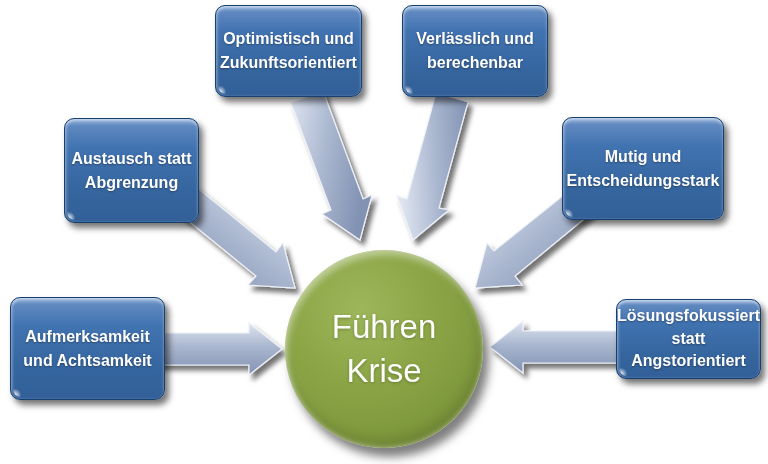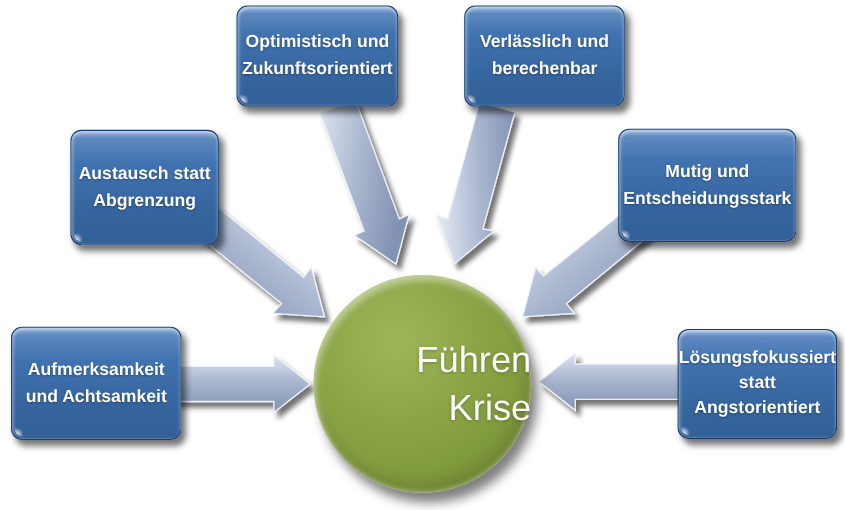--- a/index.html
+++ b/index.html
@@ -17,31 +17,31 @@
     color:#ffffff;display:flex;align-items:center;justify-content:center;text-align:center;
     font-weight:700;font-size:16px;line-height:1.5;padding:0 3px;
     text-shadow:0 1px 2px rgba(0,0,0,.35);
   }
   .node::after{ 
     content:"";position:absolute;left:2px;bottom:2px;width:8px;height:8px;
     background:radial-gradient(circle at 25% 75%,rgba(255,255,255,.95) 0%,rgba(255,255,255,0) 75%);
     border-bottom-left-radius:8px;
   }
   .node-optimistisch{left:215px;top:5px;width:147px;height:92px;}
-  .node-verlaesslich{left:402px;top:5px;width:146px;height:92px;margin-left:20px;}
+  .node-verlaesslich{left:402px;top:5px;width:146px;height:92px;}
   .node-austausch{left:64px;top:118px;width:135px;height:105px;}
   .node-mutig{left:562px;top:117px;width:162px;height:103px;padding:0 1px;}
   .node-aufmerksamkeit{left:10px;top:297px;width:155px;height:103px;}
-  .node-loesungsfokussiert{left:616px;top:299px;width:145px;height:100px;line-height:1.4;}
+  .node-loesungsfokussiert{left:616px;top:299px;width:145px;height:80px;line-height:1.4;}
   .center-circle{
     position:absolute;left:285px;top:250px;width:198px;height:198px;border-radius:50%;
     background:radial-gradient(circle at 38% 30%,#9db65a 0%,#8ba546 40%,#809a3e 65%,#728931 100%);
     box-shadow:inset 2px 5px 7px rgba(255,255,255,.45), inset 0 -2px 4px rgba(255,255,255,.28),
                inset -4px -8px 12px rgba(0,0,0,.12), 6px 9px 10px rgba(0,0,0,.5);
-    display:flex;flex-direction:column;align-items:flex-end;justify-content:center;
+    display:flex;flex-direction:column;align-items:center;justify-content:center;
     color:#fdfdfa;font-size:33px;line-height:1.33;font-weight:400;text-align:center;
     text-shadow:0 1px 3px rgba(0,0,0,.25);
   }
   .center-line{display:block;}
 </style>
 </head>
 <body>
 
 <div class="canvas">
 

